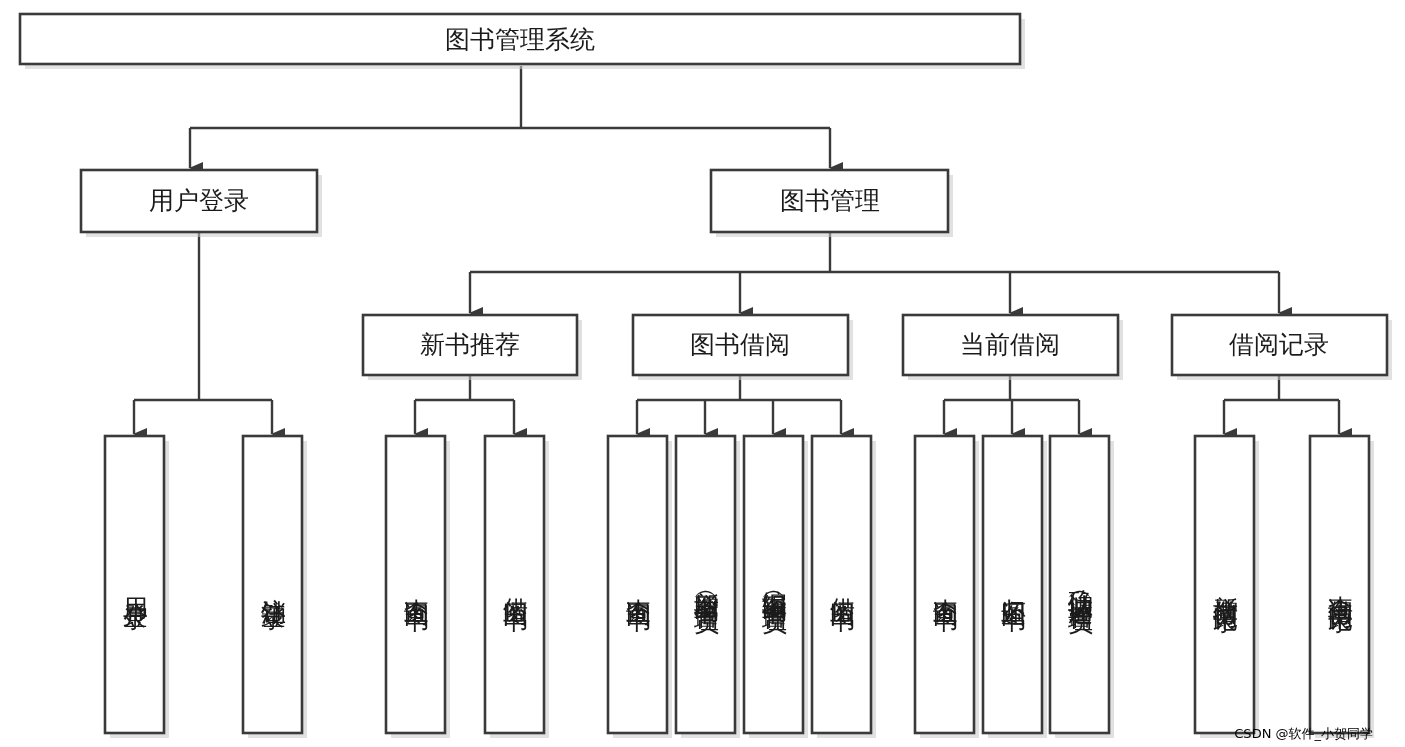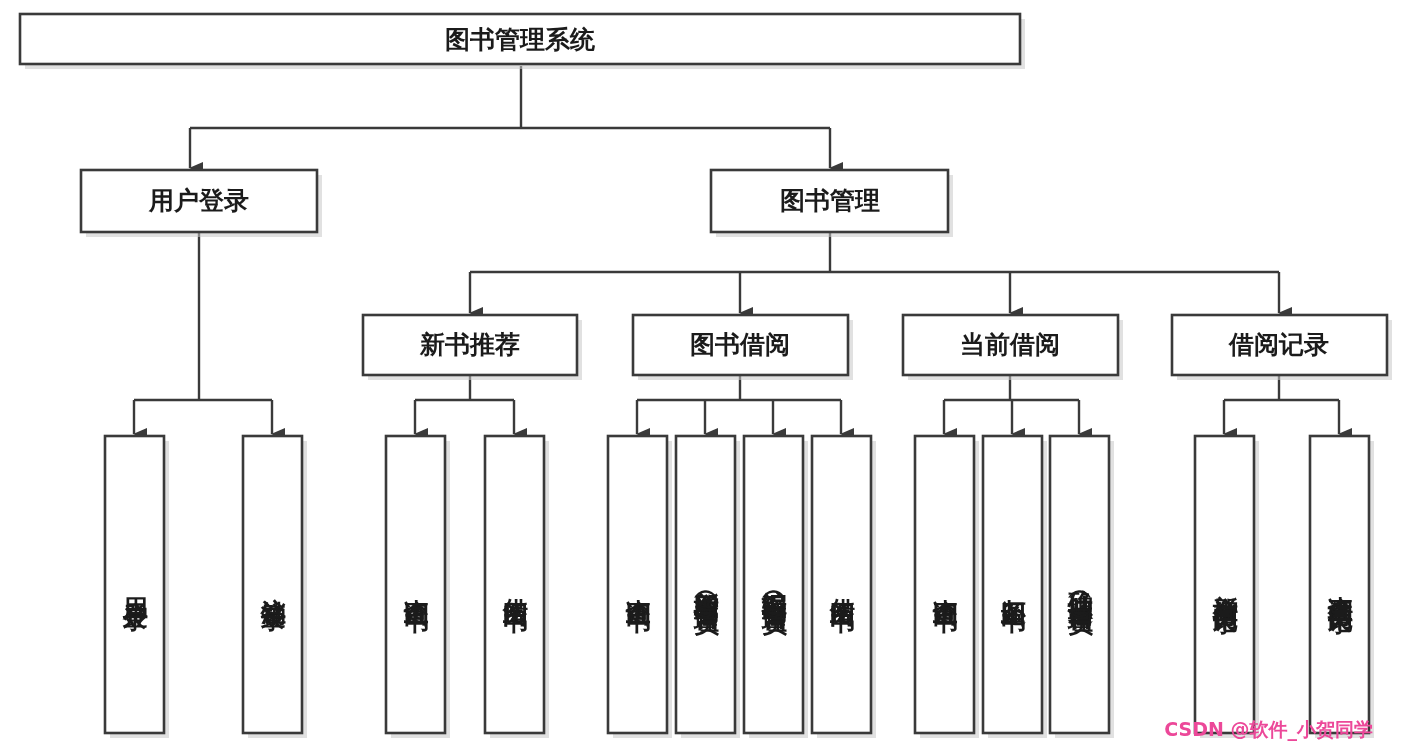--- a/index.html
+++ b/index.html
@@ -1,36 +1,36 @@
 <!DOCTYPE html>
 <html><head>
 <meta charset="utf-8">
 <style>
   html,body{margin:0;padding:0;background:#ffffff;}
   body{
     width:1405px;height:747px;
     font-family:"Liberation Sans","DejaVu Sans",sans-serif;
     overflow:hidden;position:relative;
   }
-  #diagram-root{position:relative;width:1379px;height:747px;font-weight:bold;}
+  #diagram-root{position:relative;width:1379px;height:747px;}
   svg#flow{position:absolute;left:0;top:0;width:1405px;height:747px;display:block;}
   .node-rect{fill:#ffffff;stroke:#3a3a3a;stroke-width:2.6;}
   .node-shadow{fill:#c9c9c9;opacity:.55;}
   .edge{stroke:#3a3a3a;stroke-width:2.4;fill:none;stroke-linecap:butt;}
   .node-label{
     fill:#1b1b1b;
     font-family:"DejaVu Sans","Liberation Sans",sans-serif;
     text-anchor:middle;
     dominant-baseline:middle;
   }
   .lbl-h{font-size:25px;}
   .lbl-v{font-size:25px;writing-mode:vertical-rl;text-orientation:upright;letter-spacing:3px;}
   .watermark{
     position:absolute;right:6px;bottom:4px;
-    color:#ec4899;font-size:19px;
+    color:#000000;font-size:13px;
     font-family:"DejaVu Sans","Liberation Sans",sans-serif;
     white-space:nowrap;pointer-events:none;
   }
 </style>
 </head>
 <body>
 
 <div id="diagram-root">
 
   <svg id="flow" viewBox="0 0 1405 747" xmlns="http://www.w3.org/2000/svg">

